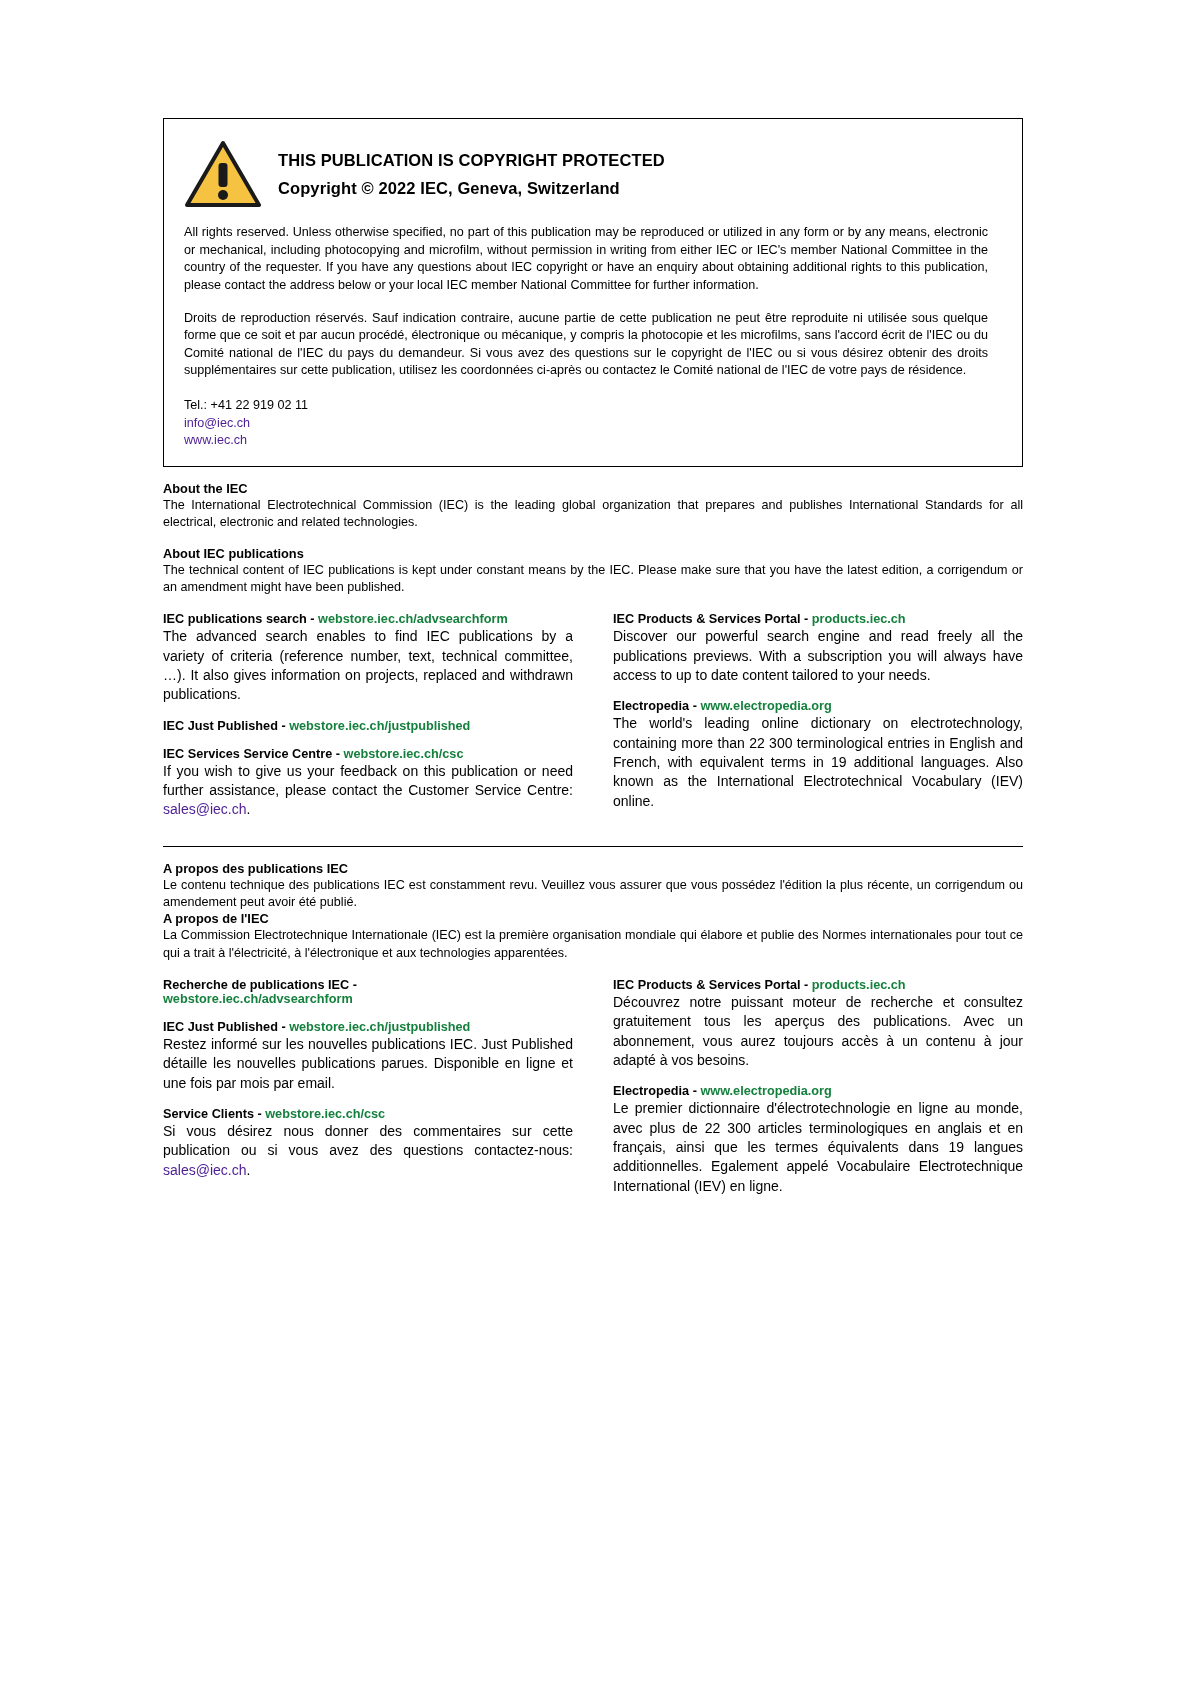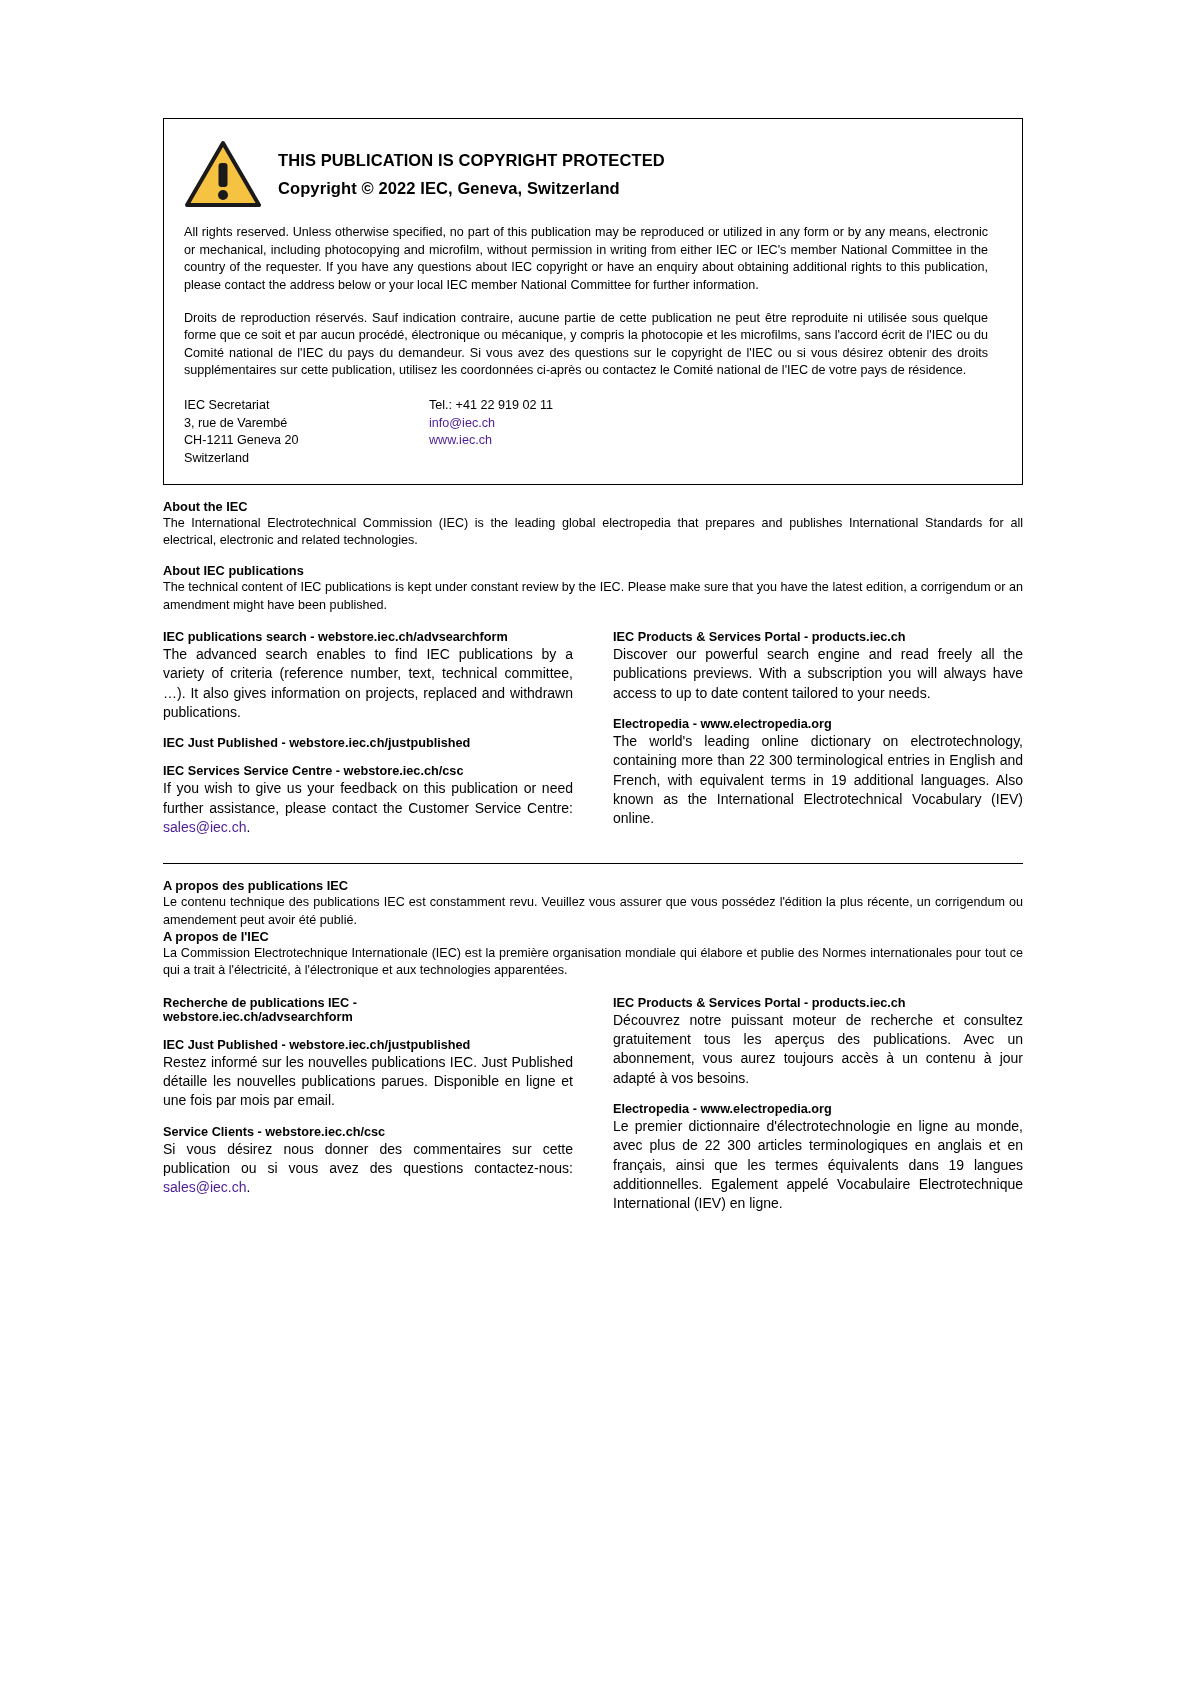--- a/index.html
+++ b/index.html
@@ -89,21 +89,21 @@
   .col {
     width: 410px;
   }
   .block { margin-bottom: 14px; }
   .block:last-child { margin-bottom: 0; }
   .block-title {
     font-size: 12.7px;
     font-weight: bold;
     margin: 0 0 1px 0;
   }
-  .block-title .url { color: #000000; }
+  .block-title .url { color: #15803d; }
   .block-body {
     font-size: 14px;
     line-height: 1.38;
     text-align: justify;
     margin: 0;
   }
   hr.divider {
     border: none;
     border-top: 1px solid #000;
     margin: 26px 0 14px 0;
@@ -127,42 +127,36 @@
       <div class="cr-head-text">
         <p class="cr-title">THIS PUBLICATION IS COPYRIGHT PROTECTED</p>
         <p class="cr-subtitle">Copyright © 2022 IEC, Geneva, Switzerland</p>
       </div>
     </div>
 
     <p class="cr-para">All rights reserved. Unless otherwise specified, no part of this publication may be reproduced or utilized in any form or by any means, electronic or mechanical, including photocopying and microfilm, without permission in writing from either IEC or IEC's member National Committee in the country of the requester. If you have any questions about IEC copyright or have an enquiry about obtaining additional rights to this publication, please contact the address below or your local IEC member National Committee for further information.</p>
     <p class="cr-para">Droits de reproduction réservés. Sauf indication contraire, aucune partie de cette publication ne peut être reproduite ni utilisée sous quelque forme que ce soit et par aucun procédé, électronique ou mécanique, y compris la photocopie et les microfilms, sans l'accord écrit de l'IEC ou du Comité national de l'IEC du pays du demandeur. Si vous avez des questions sur le copyright de l'IEC ou si vous désirez obtenir des droits supplémentaires sur cette publication, utilisez les coordonnées ci-après ou contactez le Comité national de l'IEC de votre pays de résidence.</p>
 
     <div class="cr-contact">
-      <div class="col1">
-        <div>IEC Secretariat</div>
-        <div>3, rue de Varembé</div>
-        <div>CH-1211 Geneva 20</div>
-        <div>Switzerland</div>
-      </div>
       <div class="col2">
         <div>Tel.: +41 22 919 02 11</div>
         <div class="lnk">info@iec.ch</div>
         <div class="lnk">www.iec.ch</div>
       </div>
     </div>
   </div>
 
   <div class="section">
     <p class="sec-title">About the IEC</p>
-    <p class="sec-body">The International Electrotechnical Commission (IEC) is the leading global electropedia that prepares and publishes International Standards for all electrical, electronic and related technologies.</p>
+    <p class="sec-body">The International Electrotechnical Commission (IEC) is the leading global organization that prepares and publishes International Standards for all electrical, electronic and related technologies.</p>
   </div>
 
   <div class="section">
     <p class="sec-title">About IEC publications</p>
-    <p class="sec-body">The technical content of IEC publications is kept under constant review by the IEC. Please make sure that you have the latest edition, a corrigendum or an amendment might have been published.</p>
+    <p class="sec-body">The technical content of IEC publications is kept under constant means by the IEC. Please make sure that you have the latest edition, a corrigendum or an amendment might have been published.</p>
   </div>
 
   <div class="two-col">
     <div class="col">
 
       <div class="block">
         <p class="block-title"><span>IEC publications search - </span><span class="url">webstore.iec.ch/advsearchform</span></p>
         <p class="block-body">The advanced search enables to find IEC publications by a variety of criteria (reference number, text, technical committee, …). It also gives information on projects, replaced and withdrawn publications.</p>
       </div>
 

